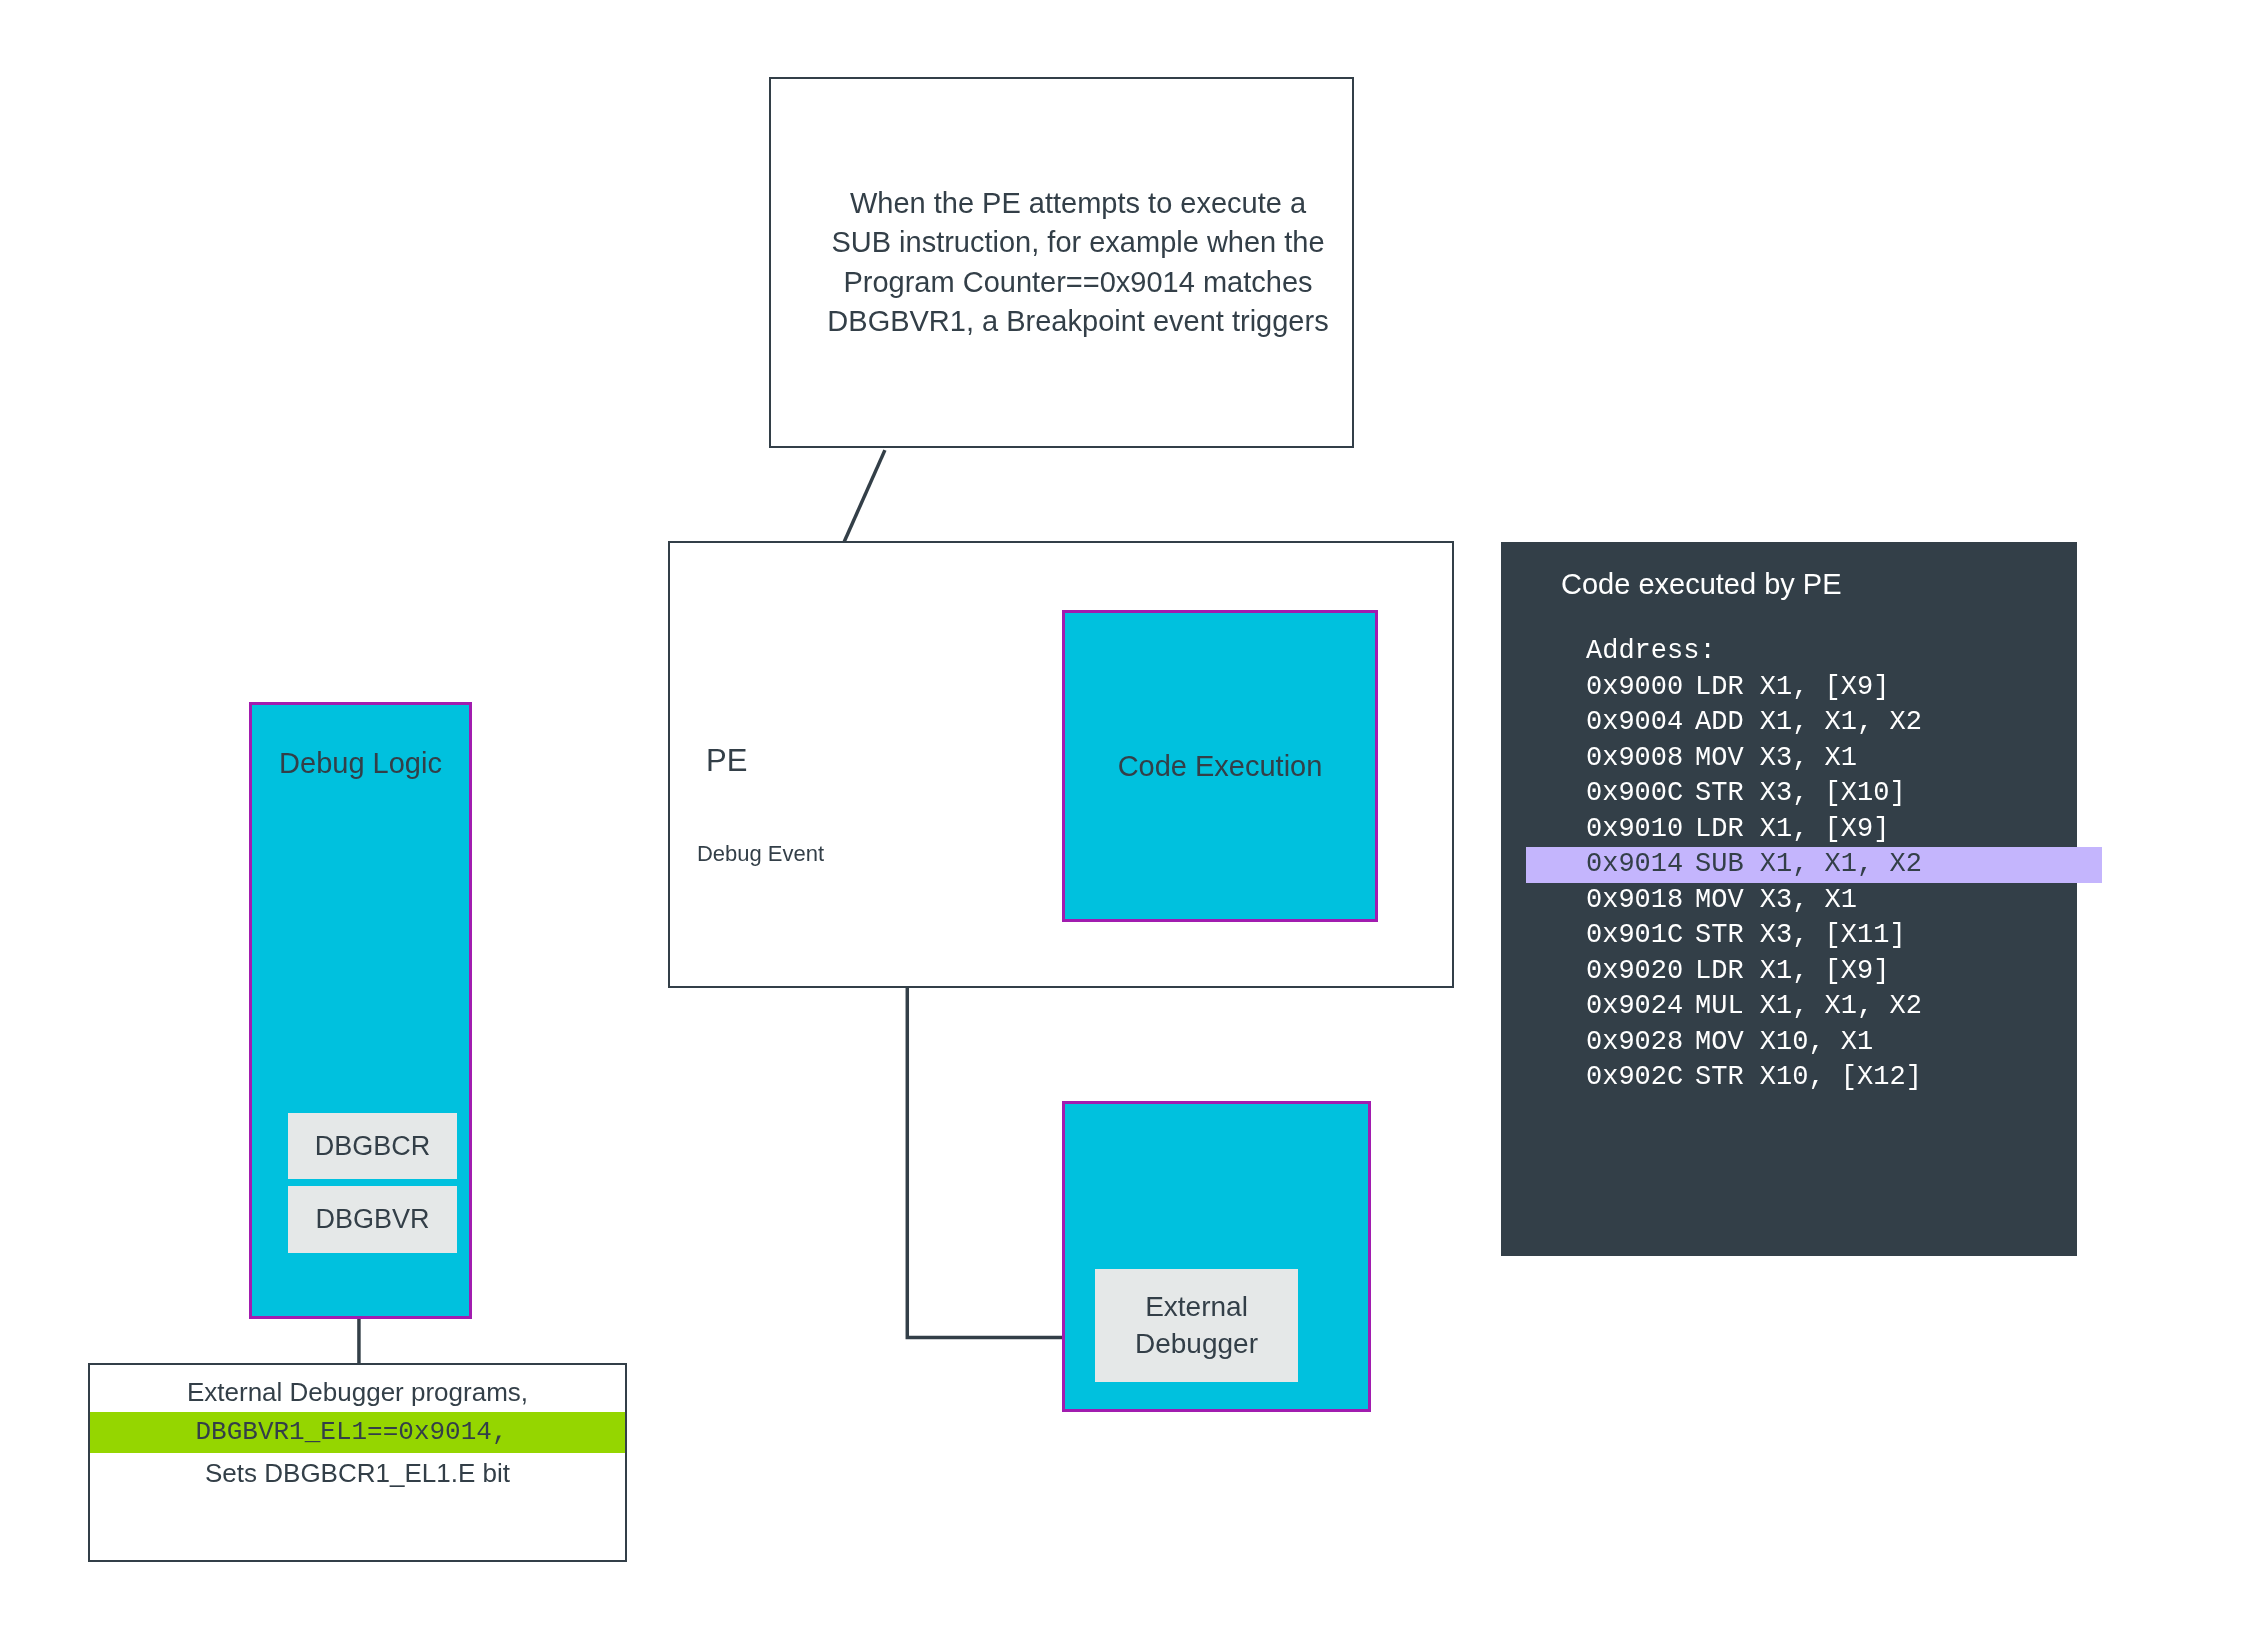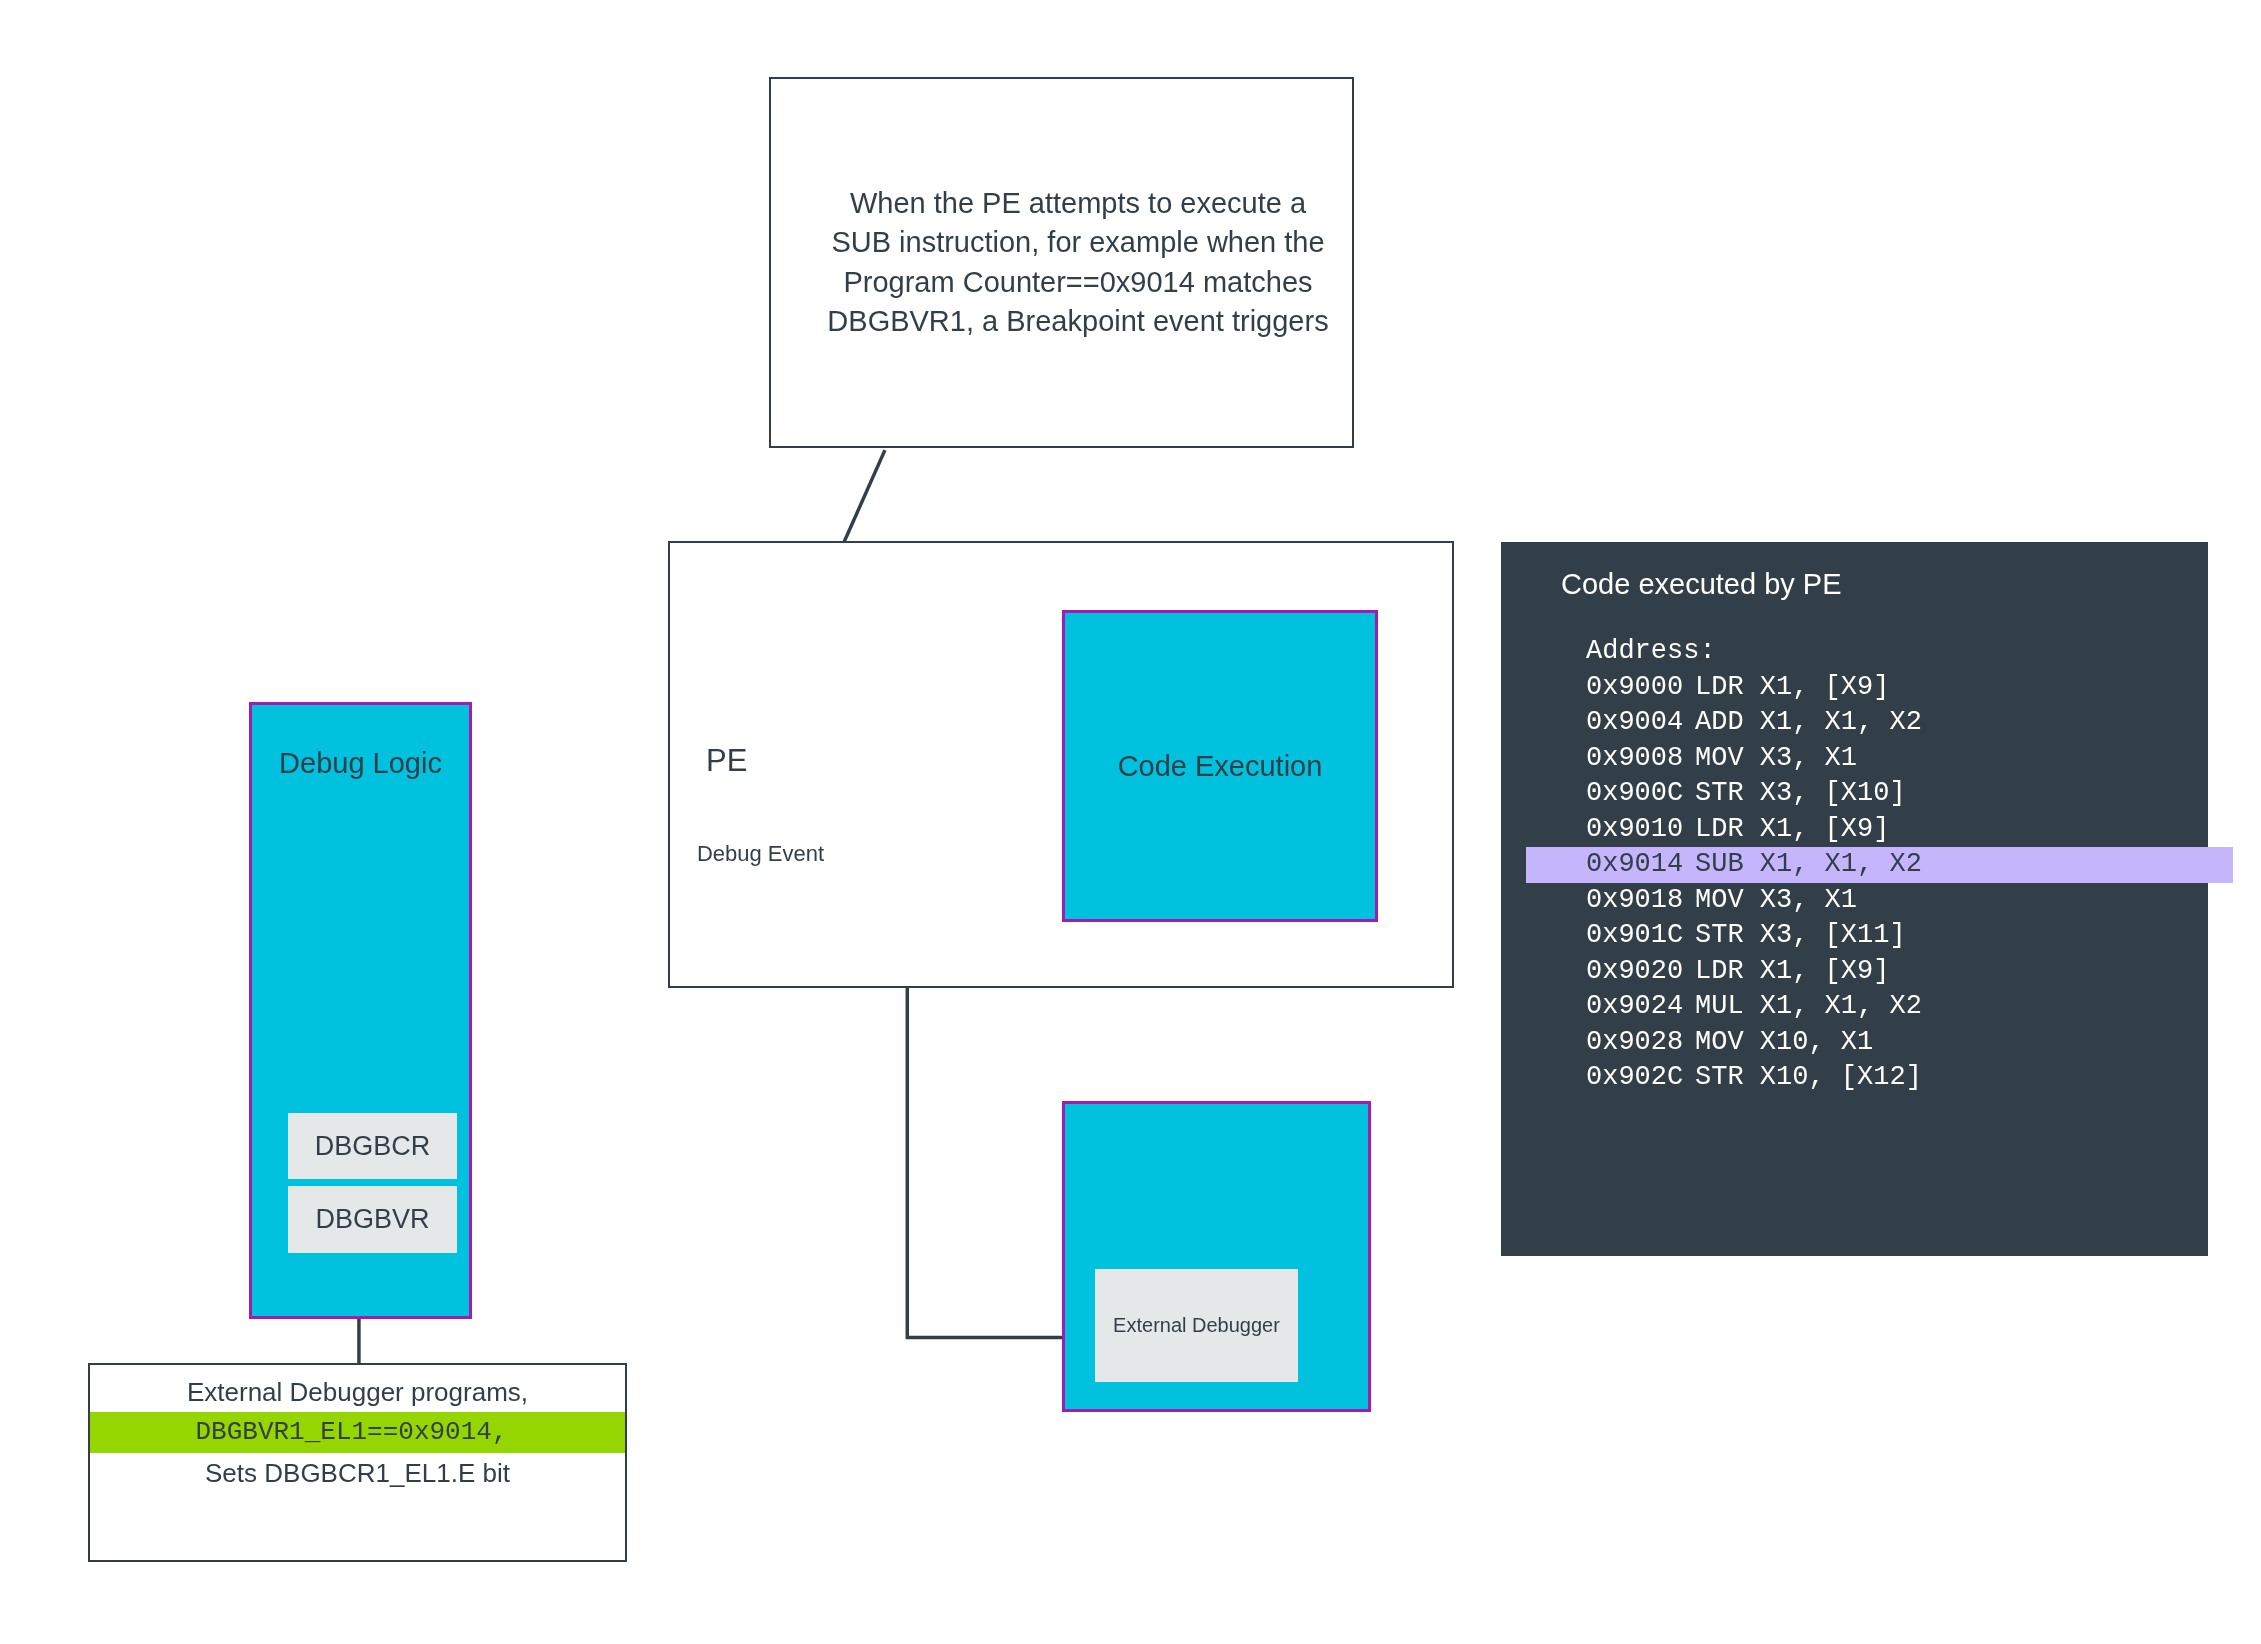--- a/index.html
+++ b/index.html
@@ -97,21 +97,21 @@
   #ext-debugger-outer {
     left: 1062px; top: 1101px;
     width: 309px; height: 311px;
   }
   #ext-debugger-inner {
     position: absolute;
     left: 30px; top: 165px;
     width: 203px; height: 113px;
   }
   #ext-debugger-inner .lbl {
-    font-size: 20px;
+    font-size: 28px;
     line-height: 1.32;
     text-align: center;
   }
 
   
   #debug-logic {
     left: 249px; top: 702px;
     width: 223px; height: 617px;
   }
   #debug-logic .dl-title {
@@ -152,21 +152,21 @@
   #cb-line2 {
     background: #95D600;
     padding: 7px 12px 8px 0;
     font-size: 26px;
   }
   #cb-line3 { padding: 7px 0 0 0; }
 
   
   #code-panel {
     left: 1501px; top: 542px;
-    width: 707px; height: 714px;
+    width: 576px; height: 714px;
   }
   #code-title {
     position: absolute;
     left: 60px; top: 26px;
     color: #ffffff;
     font-size: 29px;
     font-family: "Liberation Sans", sans-serif;
   }
   #code-list {
     position: absolute;

